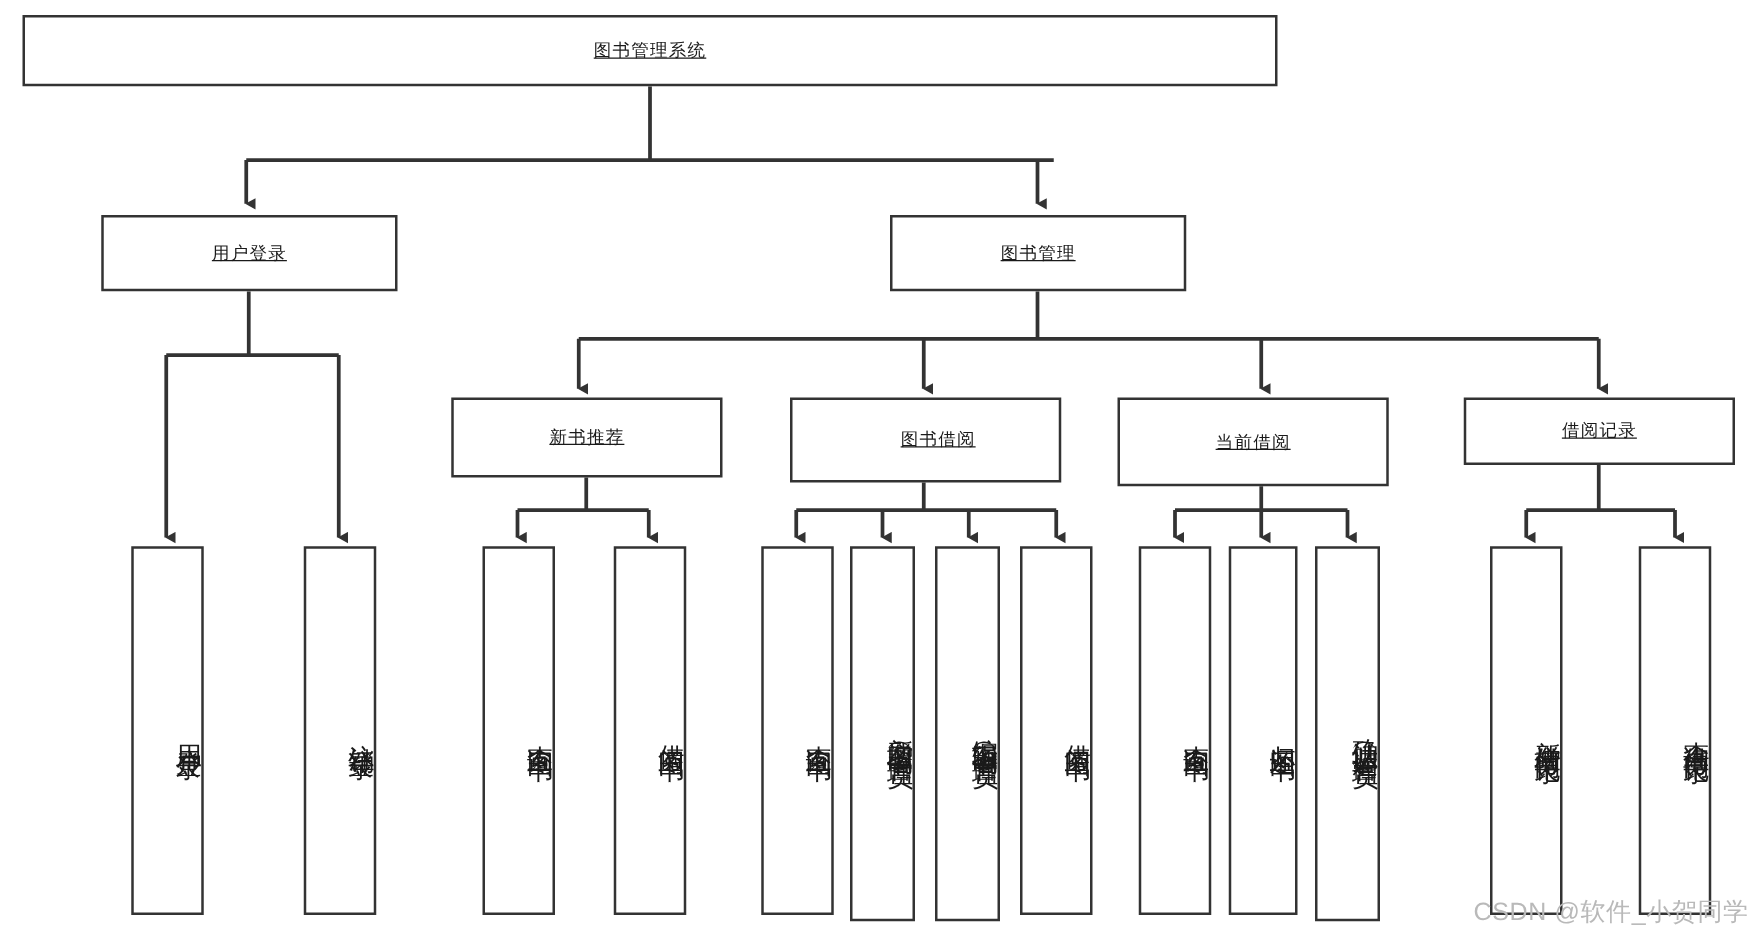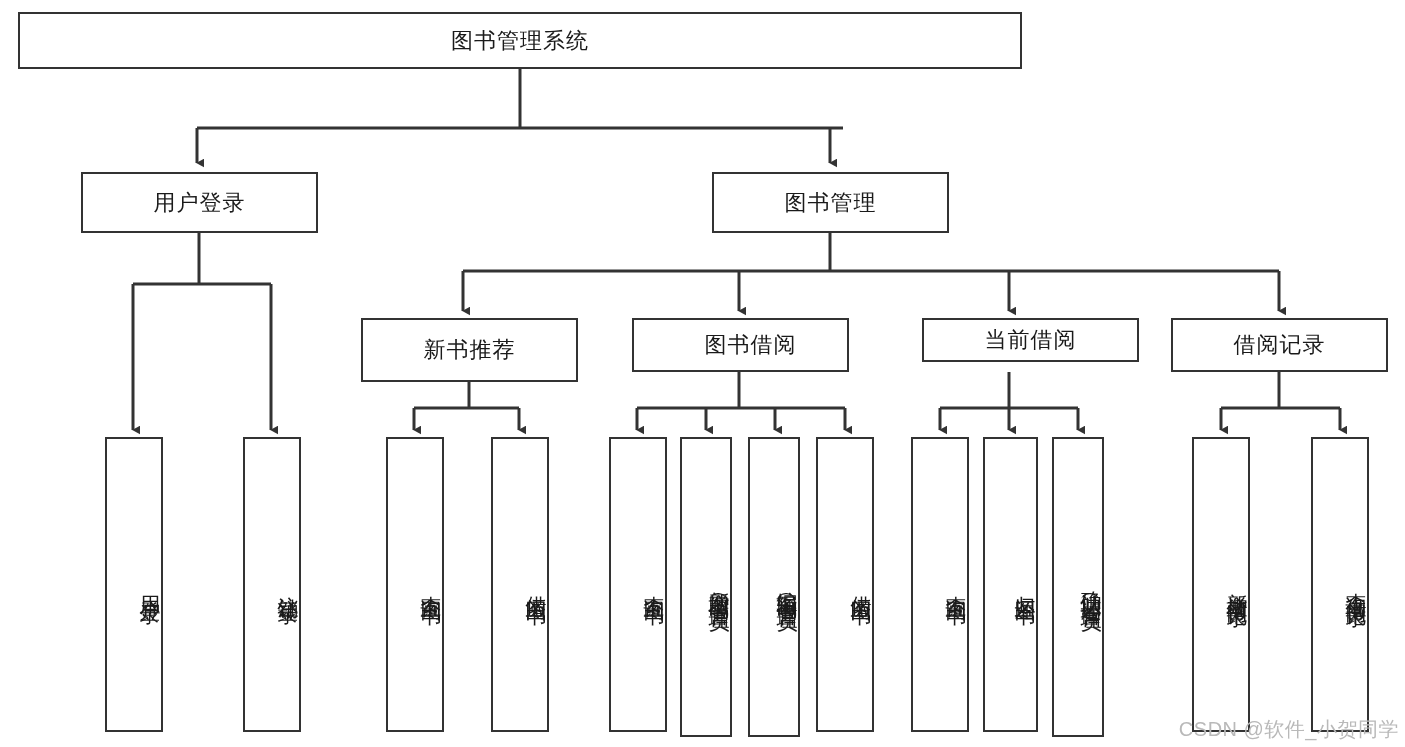--- a/index.html
+++ b/index.html
@@ -29,22 +29,23 @@
     position: absolute;
     box-sizing: border-box;
     border: 2px solid #333333;
     background: #ffffff;
     display: flex;
     align-items: center;
     justify-content: center;
     color: #1a1a1a;
   }
   .node.horiz {
-    font-size: 22px;
+    font-size: 14px;
     letter-spacing: 1px;
+    text-decoration: underline;
   }
   .node.vert {
     writing-mode: vertical-rl;
     text-orientation: upright;
     font-size: 21px;
     letter-spacing: 3px;
     padding: 6px 0;
     align-items: flex-start;
     justify-content: center;
   }
@@ -126,24 +127,24 @@
   <div class="node horiz" style="left:81px; top:172px; width:237px; height:61px;">
     <span>用户登录</span>
   </div>
   <div class="node horiz" style="left:712px; top:172px; width:237px; height:61px;">
     <span>图书管理</span>
   </div>
 
   <div class="node horiz" style="left:361px; top:318px; width:217px; height:64px;">
     <span>新书推荐</span>
   </div>
-  <div class="node horiz" style="left:632px; top:318px; width:217px; height:54px;padding-left:20px;">
+  <div class="node horiz" style="left:632px; top:318px; width:217px; height:68px;padding-left:20px;">
     <span>图书借阅</span>
   </div>
-  <div class="node horiz" style="left:922px; top:318px; width:217px; height:44px;">
+  <div class="node horiz" style="left:894px; top:318px; width:217px; height:71px;">
     <span>当前借阅</span>
   </div>
   <div class="node horiz" style="left:1171px; top:318px; width:217px; height:54px;">
     <span>借阅记录</span>
   </div>
 
   <div class="node vert" style="left:105px; top:437px; width:58px; height:295px;">
     <span>用户登录</span>
   </div>
   <div class="node vert" style="left:243px; top:437px; width:58px; height:295px;">

